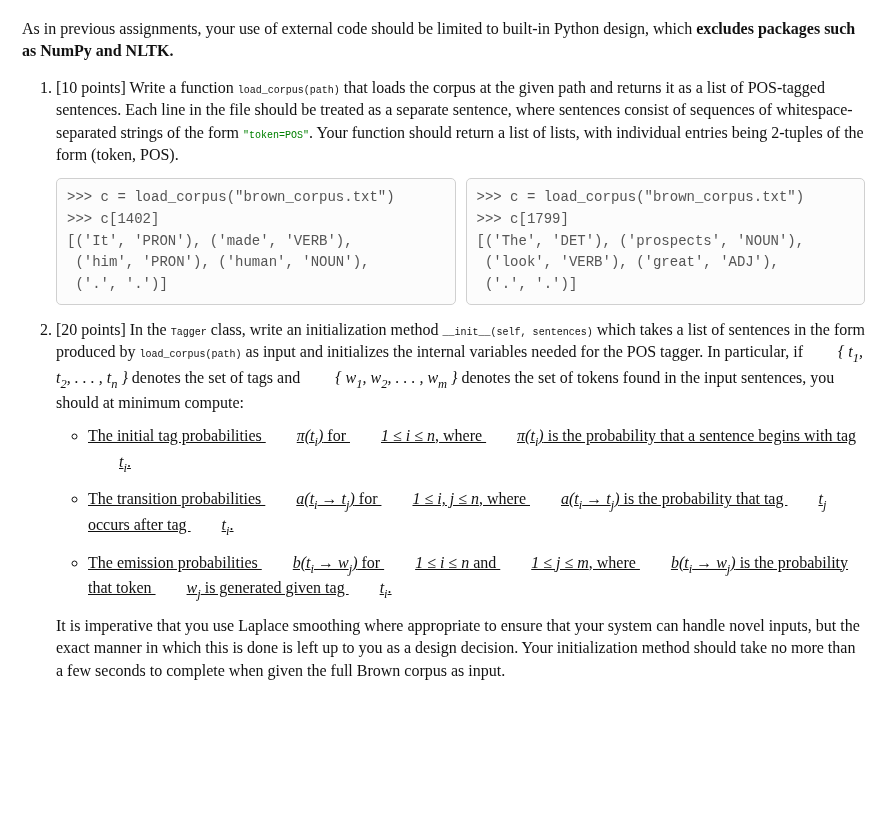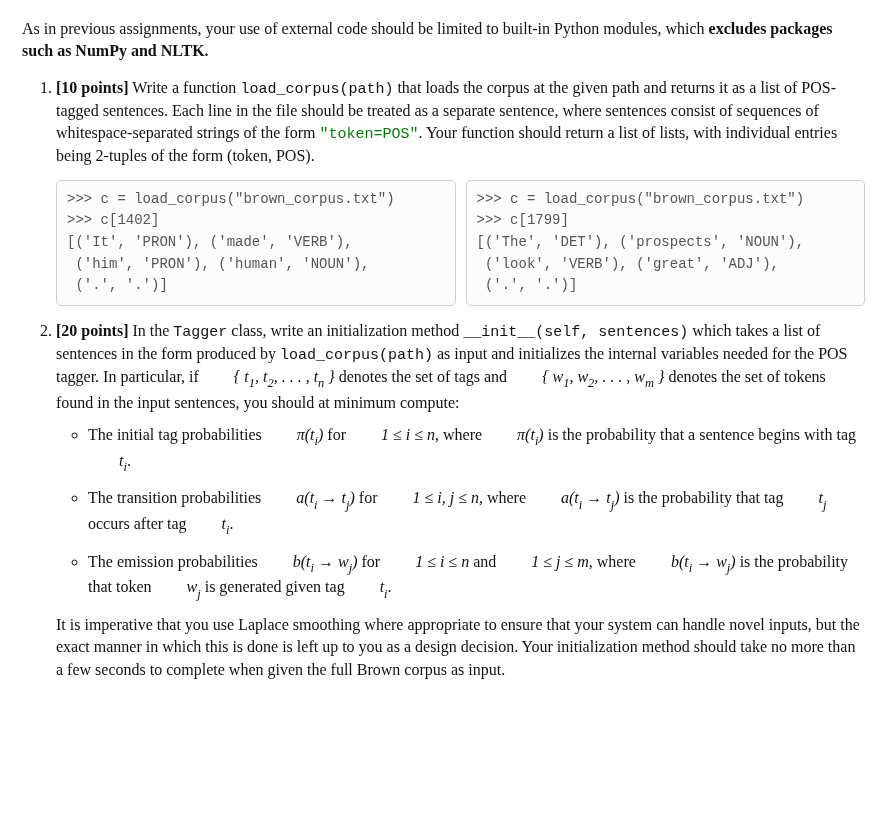--- a/index.html
+++ b/index.html
@@ -10,51 +10,51 @@
     line-height: 1.4;
     color: #111;
     width: 887px;
     box-sizing: border-box;
     background: #fff;
   }
   .intro { margin-bottom: 14px; }
   ol.main { padding-left: 34px; margin: 0;}
   ol.main > li { margin-bottom: 14px; }
   ol.main > li::marker { font-weight: normal; }
-  .points { font-weight: bold; }
+  .points { font-weight: normal; }
   .mono {
     font-family: 'Courier New', Consolas, monospace;
-    font-size: 15px;
+    font-size: 10px;
   }
   .green { color: #008000; }
   .q1-text { margin-bottom: 12px; }
   .code-row { display: flex; gap: 10px; margin: 10px 0 14px 0;}
   .code-box {
     flex: 1;
     border: 1px solid #d0d0d0;
     border-radius: 5px;
     padding: 8px 10px;
     background: #fcfcfc;
     font-family: 'Courier New', Consolas, monospace;
     font-size: 14px;
     line-height: 1.55;
     white-space: pre-wrap;
     color: #555;
   }
-  .sub-list { list-style: circle; padding-left: 32px; margin: 10px 0;}
+  .sub-list { list-style: circle; padding-left: 32px; margin: 10px 0; text-decoration: underline;}
   .sub-list li { margin-bottom: 12px; }
   .ital { font-style: italic; margin-left: 31px; }
   .sub { font-style: italic; font-size: 0.78em; vertical-align: sub; position: relative; top: 1px;}
   p { margin: 0 0 10px 0;}
 </style>
 </head>
 <body>
 
 <p class="intro">
-  <span>As in previous assignments, your use of external code should be limited to built-in Python modules, which </span><b>excludes packages such as NumPy and NLTK.</b>
+  <span>As in previous assignments, your use of external code should be limited to built-in Python design, which </span><b>excludes packages such as NumPy and NLTK.</b>
 </p>
 
 <ol class="main">
   <li>
     <div class="q1-text">
       <span class="points">[10 points]</span><span> Write a function </span><span class="mono">load_corpus(path)</span><span> that loads the corpus at the given path and returns it as a list of POS-tagged sentences. Each line in the file should be treated as a separate sentence, where sentences consist of sequences of whitespace-separated strings of the form </span><span class="mono green">"token=POS"</span><span>. Your function should return a list of lists, with individual entries being 2-tuples of the form (token, POS).</span>
     </div>
     <div class="code-row">
       <div class="code-box">&gt;&gt;&gt; c = load_corpus("brown_corpus.txt")
 &gt;&gt;&gt; c[1402]

